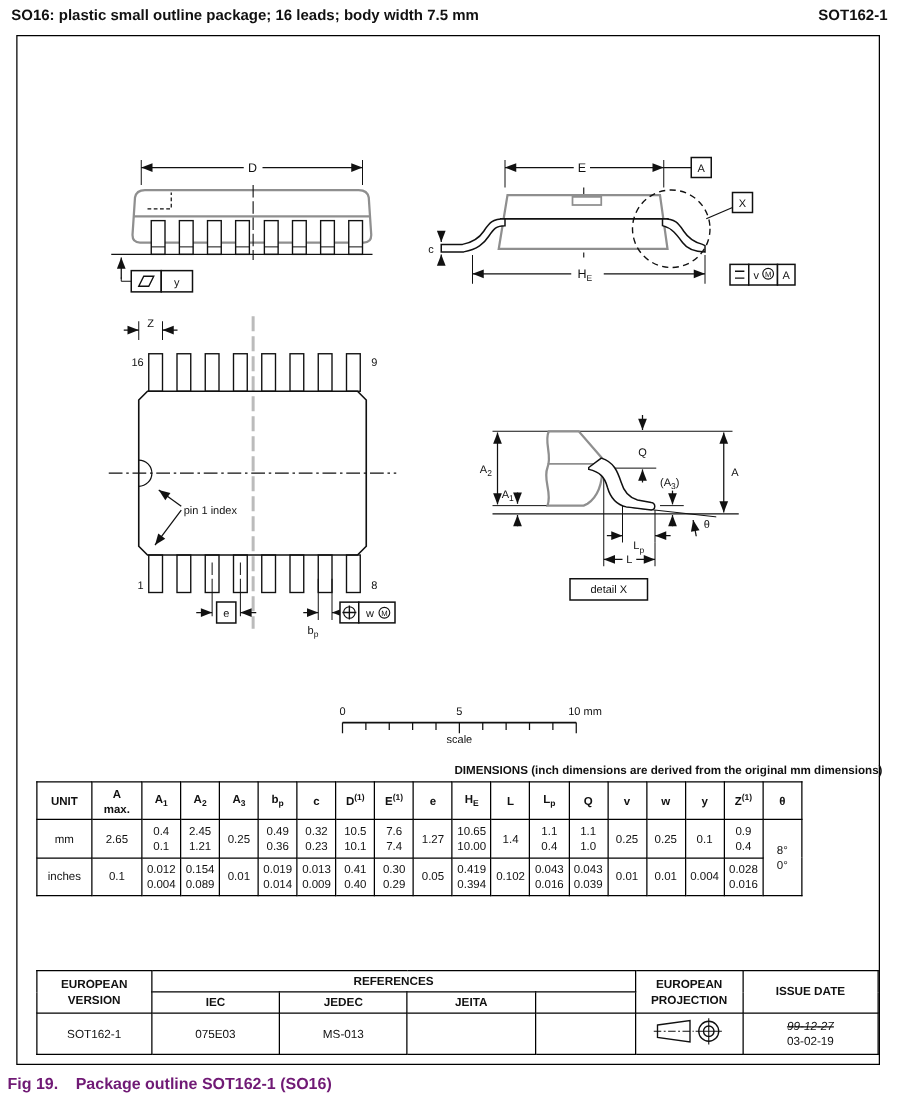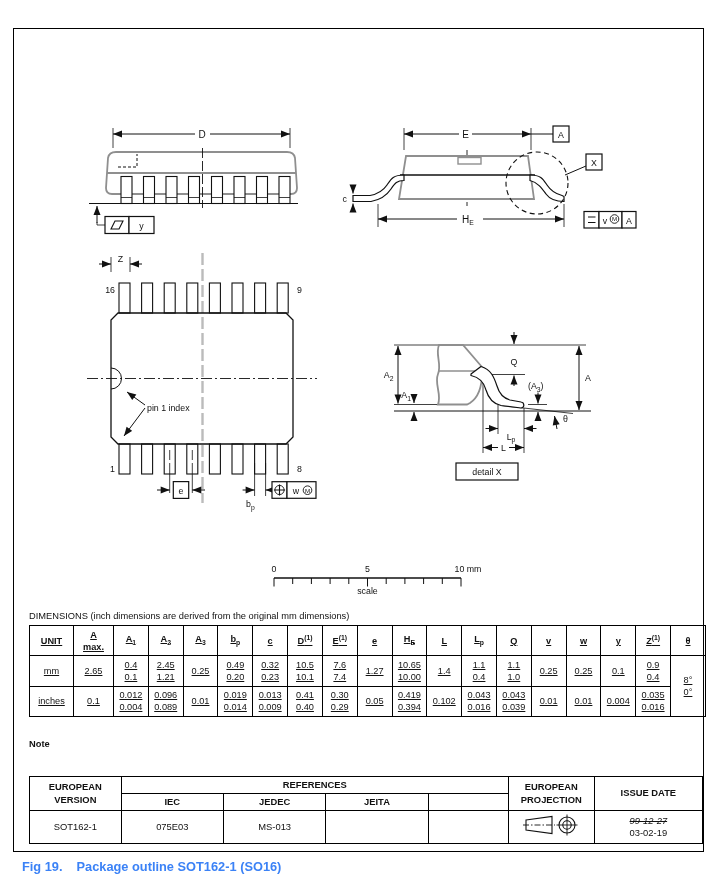--- a/index.html
+++ b/index.html
@@ -26,43 +26,47 @@
   .wbg{fill:#fff;stroke:none;}
   .ic{stroke:#111;stroke-width:1.1;fill:none;}
   .icc{stroke:#111;stroke-width:0.9;fill:none;}
   svg text{font-family:"Liberation Sans",sans-serif;fill:#111;}
   .lbl{font-size:10px;}
   .smt{font-size:8.8px;}
   .subt{font-size:6.8px;}
   .mt{font-size:6.2px;}
   
   .dims{position:absolute;left:15px;top:582px;width:677px;}
-  .dims-title{font-weight:normal;font-size:9.3px;margin-bottom:4px;}
-  .dims-tbl{border-collapse:collapse;table-layout:fixed;width:677px;font-size:9.2px;border:1.5px solid #000;text-decoration:underline;}
+  .dims-title{font-weight:bold;font-size:9.3px;margin-bottom:4px;text-align:right;}
+  .dims-tbl{border-collapse:collapse;table-layout:fixed;width:613px;font-size:9.2px;border:1.5px solid #000;}
   .dims-tbl th,.dims-tbl td{border:1px solid #000;text-align:center;vertical-align:middle;padding:2.5px 0;line-height:1.32;}
   .dims-tbl th{font-weight:bold;}
   .dims-tbl sub{font-size:6.8px;}
   .dims-tbl sup{font-size:6.8px;}
   
   .note{position:absolute;left:15px;top:710px;font-size:9.3px;}
   .note-h{font-weight:bold;margin-bottom:6px;}
   
   .refs-tbl{position:absolute;left:15px;top:747px;border-collapse:collapse;table-layout:fixed;font-size:9.4px;border:1.5px solid #000;}
   .refs-tbl th,.refs-tbl td{border:1px solid #000;text-align:center;vertical-align:middle;line-height:1.3;}
   .refs-tbl th{font-weight:bold;height:14px;padding:1px 0;}
   .refs-tbl td{height:30px;padding:1px 0;}
   .strike{text-decoration:line-through;font-style:italic;}
-  .caption{position:absolute;left:6px;top:859px;color:#3b82f6;font-weight:bold;font-size:12.8px;margin-left:16px;}
+  .caption{position:absolute;left:6px;top:859px;color:#701a75;font-weight:bold;font-size:12.8px;}
   .cap-text{margin-left:14px;}
 </style>
 </head>
 <body>
 
 <div class="page">
 
+  <div class="hdr">
+    <span>SO16: plastic small outline package; 16 leads; body width 7.5 mm</span>
+    <span>SOT162-1</span>
+  </div>
 
   <div class="frame">
 
     <svg class="drawing" width="689" height="582" viewBox="13 28 689 582">
       <defs>
         <marker id="ae" markerWidth="10" markerHeight="8" refX="9.5" refY="4" orient="auto" markerUnits="userSpaceOnUse">
             <path d="M0.5,0.5 L9.5,4 L0.5,7.5 Z" fill="#111"></path>
           </marker>
         <marker id="as" markerWidth="10" markerHeight="8" refX="0.5" refY="4" orient="auto" markerUnits="userSpaceOnUse">
             <path d="M9.5,0.5 L0.5,4 L9.5,7.5 Z" fill="#111"></path>
@@ -320,21 +324,21 @@
               </td>
               <td>
                 <div>2.45</div>
                 <div>1.21</div>
               </td>
               <td>
                 <div>0.25</div>
               </td>
               <td>
                 <div>0.49</div>
-                <div>0.20</div>
+                <div>0.36</div>
               </td>
               <td>
                 <div>0.32</div>
                 <div>0.23</div>
               </td>
               <td>
                 <div>10.5</div>
                 <div>10.1</div>
               </td>
               <td>
@@ -380,21 +384,21 @@
             <tr>
               <td>inches</td>
               <td>
                 <div>0.1</div>
               </td>
               <td>
                 <div>0.012</div>
                 <div>0.004</div>
               </td>
               <td>
-                <div>0.096</div>
+                <div>0.154</div>
                 <div>0.089</div>
               </td>
               <td>
                 <div>0.01</div>
               </td>
               <td>
                 <div>0.019</div>
                 <div>0.014</div>
               </td>
               <td>
@@ -430,30 +434,29 @@
               <td>
                 <div>0.01</div>
               </td>
               <td>
                 <div>0.01</div>
               </td>
               <td>
                 <div>0.004</div>
               </td>
               <td>
-                <div>0.035</div>
+                <div>0.028</div>
                 <div>0.016</div>
               </td>
             </tr>
           </tbody>
         </table>
     </div>
 
     <div class="note">
-      <div class="note-h">Note</div>
     </div>
 
     <table class="refs-tbl">
       <colgroup>
         <col style="width:92px">
           <col style="width:103px">
           <col style="width:103px">
           <col style="width:103px">
           <col style="width:81px">
           <col style="width:86px">

